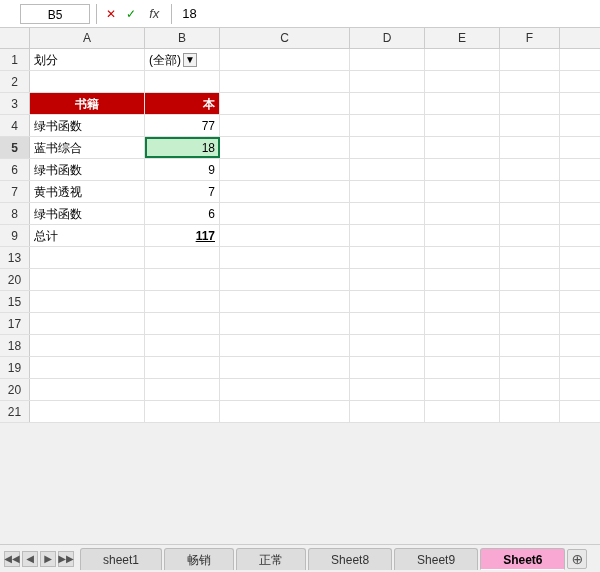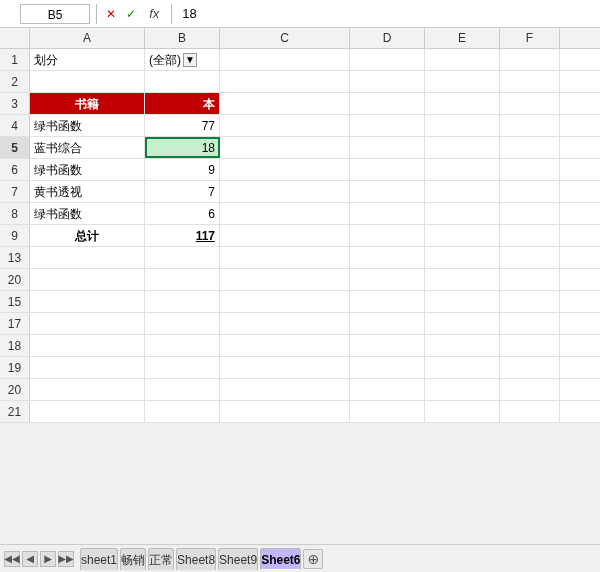--- a/index.html
+++ b/index.html
@@ -171,33 +171,33 @@
       border: 1px solid #bbb;
       background: #e0e0e0;
       cursor: pointer;
       display: flex;
       align-items: center;
       justify-content: center;
       font-size: 10px;
       color: #555;
     }
     .sheet-tab {
-      padding: 3px 0;
+      padding: 3px 22px;
       border: 1px solid #bbb;
       border-bottom: none;
       background: #ddd;
       cursor: pointer;
       font-size: 12px;
       color: #333;
       height: 22px;
       line-height: 16px;
       border-radius: 3px 3px 0 0;
     }
     .sheet-tab.active {
-      background: #c4b5fd;
+      background: #f9a8d4;
       font-weight: bold;
       border-bottom: 1px solid #fff;
       color: #000;
     }
     .add-sheet-btn {
       width: 20px;
       height: 20px;
       border: 1px solid #bbb;
       background: #e8e8e8;
       cursor: pointer;
@@ -317,21 +317,21 @@
       <div class="cell cell-a">绿书函数</div>
       <div class="cell cell-b num">6</div>
       <div class="cell cell-c"></div>
       <div class="cell cell-d"></div>
       <div class="cell cell-e"></div>
       <div class="cell cell-f"></div>
     </div>
 
     <div class="grid-row totals-row">
       <div class="row-num">9</div>
-      <div class="cell cell-a" style="font-weight:bold;text-align:center;">总计</div>
+      <div class="cell cell-a" style="font-weight:normal;">总计</div>
       <div class="cell cell-b num" style="font-weight:bold;text-decoration:underline;">117</div>
       <div class="cell cell-c"></div>
       <div class="cell cell-d"></div>
       <div class="cell cell-e"></div>
       <div class="cell cell-f"></div>
     </div>
 
     <div class="grid-row">
         <div class="row-num">13</div>
         <div class="cell cell-a"></div>

